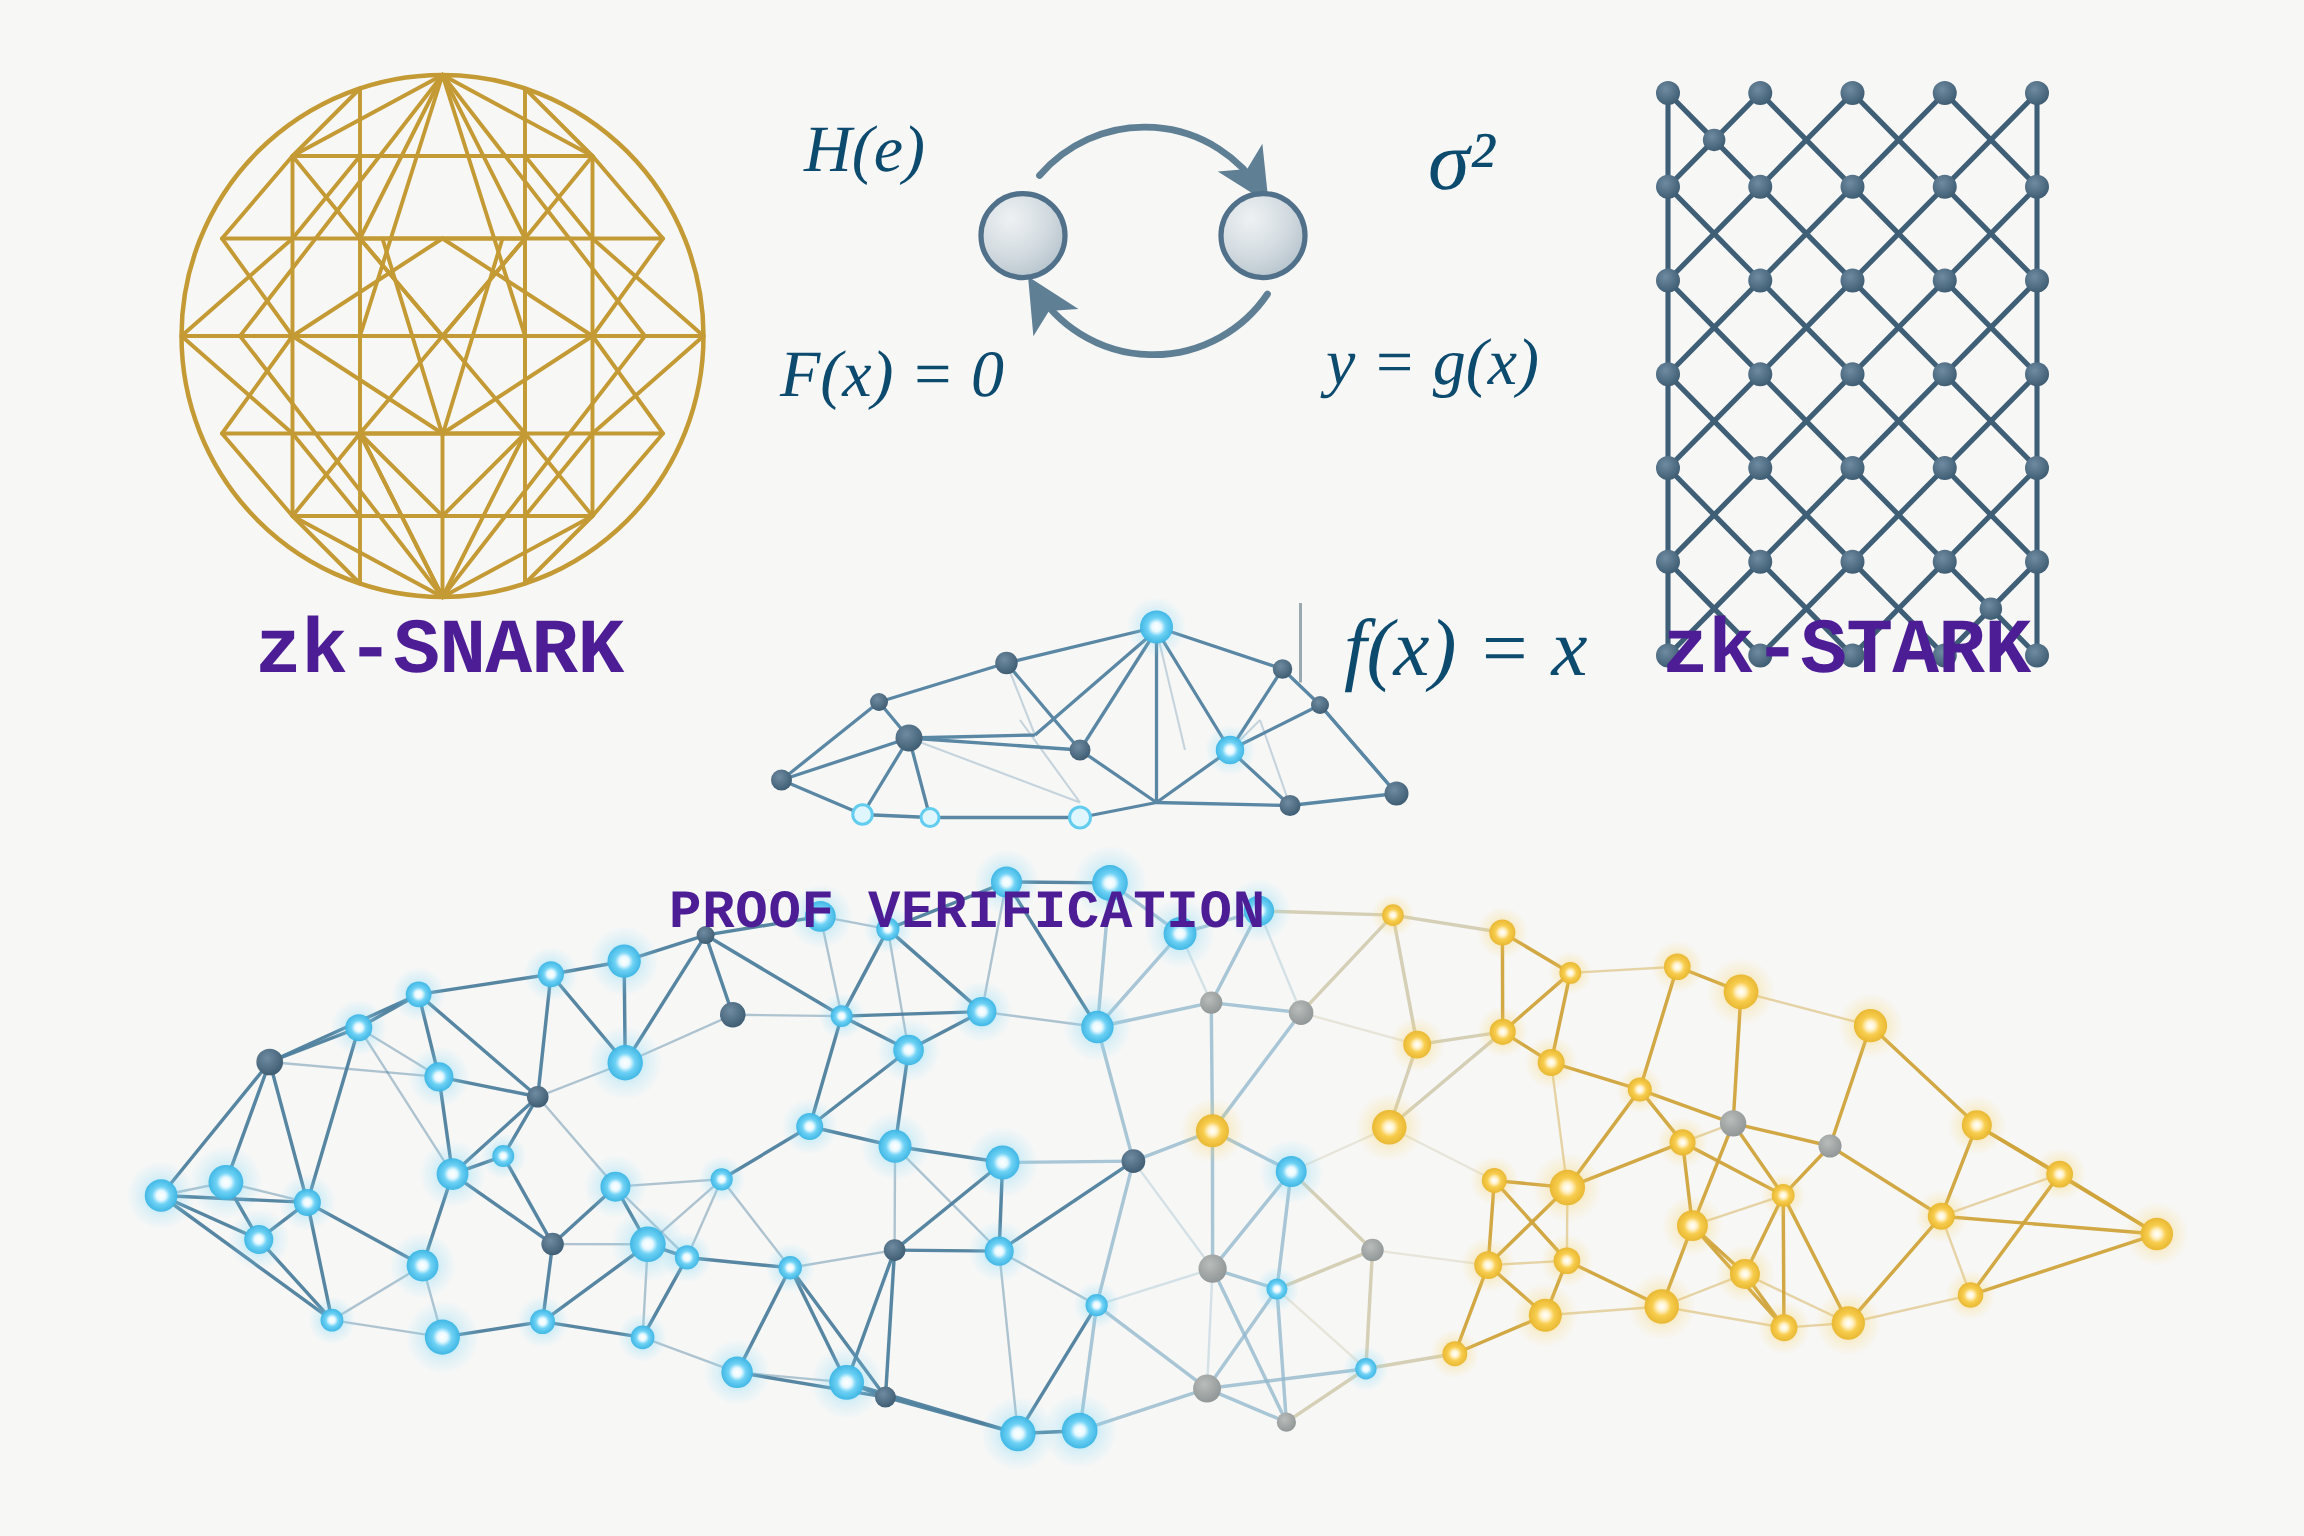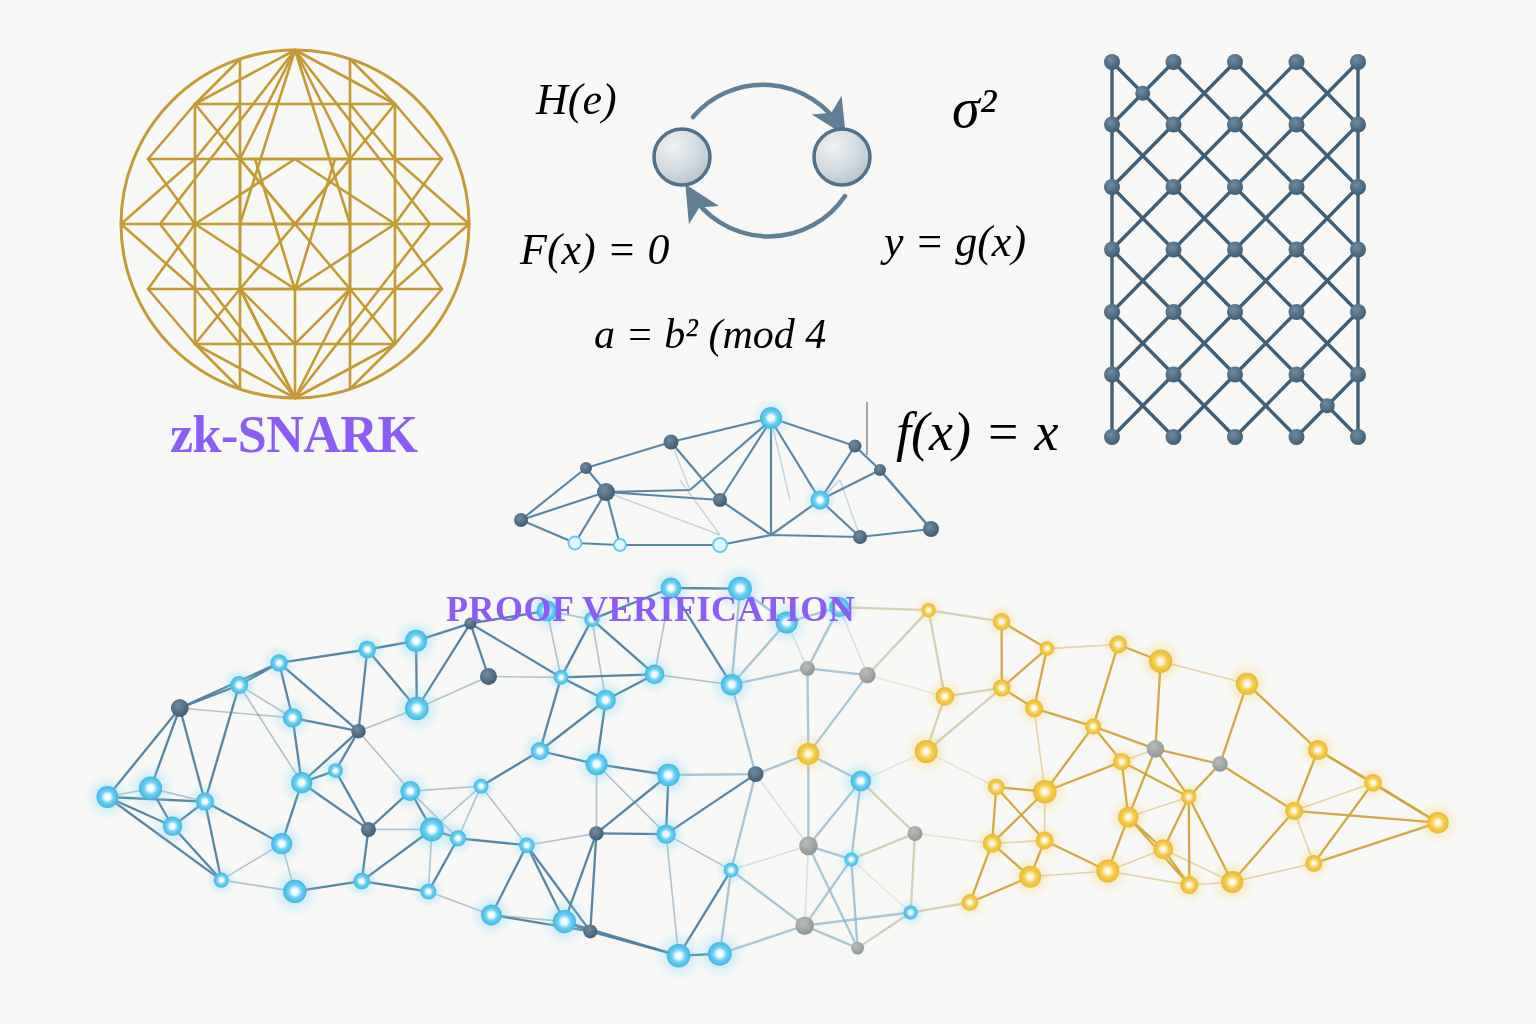--- a/index.html
+++ b/index.html
@@ -18,36 +18,36 @@
   }
   #stage svg.layer {
     position: absolute;
     top: 0; left: 0;
     width: 1536px;
     height: 1024px;
     overflow: visible;
   }
   .label-heading {
     position: absolute;
-    color: #8b5cf6;
-    font-family: Liberation Serif, serif;
+    color: #4c1d95;
+    font-family: Liberation Mono, monospace;
     font-weight: bold;
     white-space: nowrap;
     letter-spacing: -0.5px;
   }
   #snark-label { left: 170px; top: 405px; font-size: 52px; }
   #stark-label { left: 1108px; top: 405px; font-size: 52px; }
   #proof-label {
     left: 446px; top: 588px; font-size: 36px;
     letter-spacing: 0.5px;
     text-align: center;
   }
   .formula {
     position: absolute;
-    color: #000000;
+    color: #0c4a6e;
     font-family: "Liberation Serif", serif;
     font-style: italic;
     white-space: nowrap;
     line-height: 1;
   }
   #f-He   { left: 536px;  top: 78px;  font-size: 44px; }
   #f-sig  { left: 952px;  top: 80px;  font-size: 56px; }
   #f-Fx   { left: 520px;  top: 228px; font-size: 44px; }
   #f-ygx  { left: 884px;  top: 200px; font-size: 44px; margin-top: 20px; }
   #f-x8   { left: 730px;  top: 285px; font-size: 42px; }
@@ -723,31 +723,31 @@
           <circle cx="1373.1" cy="782.8" r="17.8" fill="url(#goldGlow)"></circle>
           <circle cx="1373.1" cy="782.8" r="8.9" fill="url(#goldGrad)"></circle>
           <circle cx="1437.9" cy="822.7" r="21.6" fill="url(#goldGlow)"></circle>
           <circle cx="1437.9" cy="822.7" r="10.8" fill="url(#goldGrad)"></circle>
         </g>
       </g>
   </svg>
 
   <div class="label-heading" id="snark-label">zk-SNARK</div>
 
+  <div class="label-heading" id="stark-label">zk-STARK</div>
 
   <div class="label-heading" id="proof-label">PROOF VERIFICATION</div>
 
   <div class="formula" id="f-He">H(e)</div>
 
   <div class="formula" id="f-sig">σ²</div>
 
   <div class="formula" id="f-Fx">F(x) = 0</div>
 
   <div class="formula" id="f-ygx">y = g(x)</div>
 
 
-  <div class="formula" id="f-mod">a = b² (mod 4</div>
 
   <div class="formula" id="f-fxx">f(x) = x</div>
 
 
 
 </div>
 
 </body></html>

